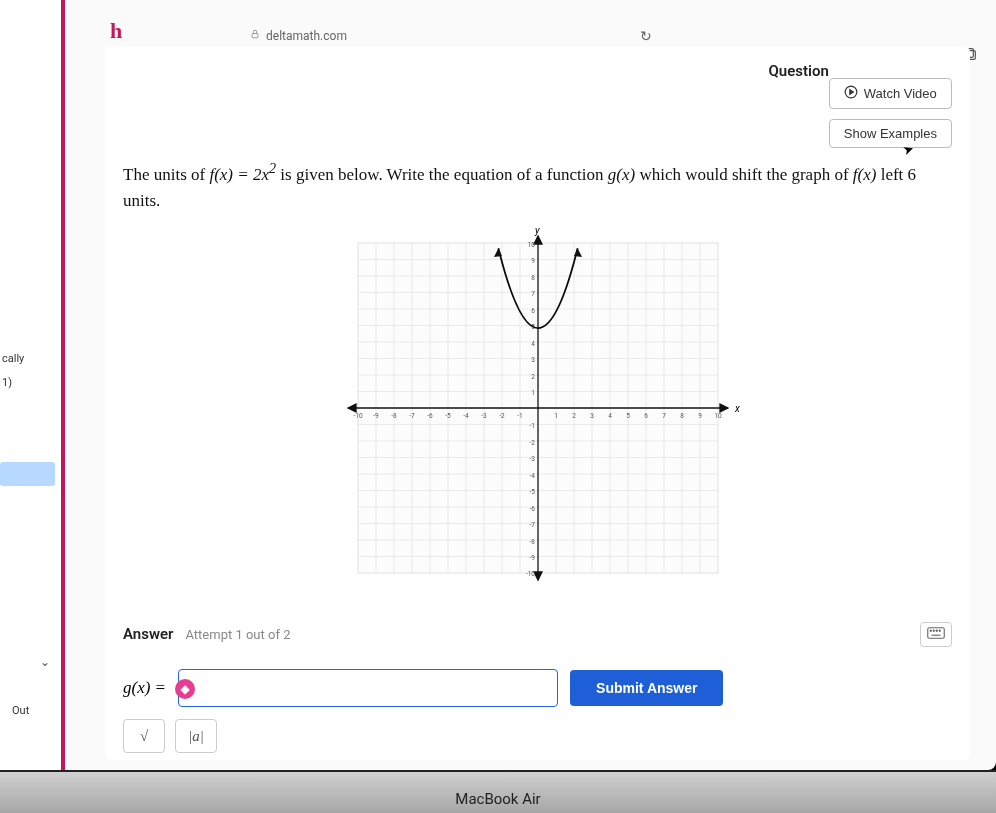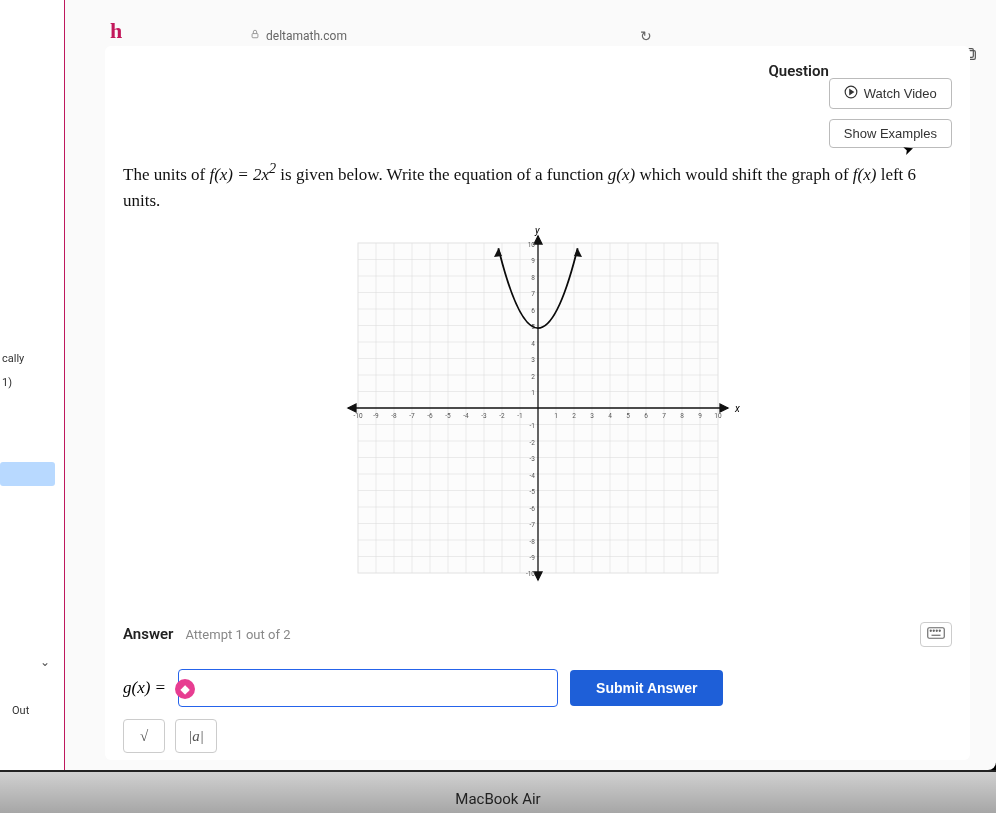--- a/index.html
+++ b/index.html
@@ -59,21 +59,21 @@
     font-size: 22px;
     color: #c2185b;
     font-weight: bold;
   }
   .left-rail {
     position: absolute;
     top: 0; left: 0;
     width: 65px;
     height: 770px;
     background: #fff;
-    border-right: 1px solid #be185d;
+    border-right: 4px solid #be185d;
   }
   .left-rail .partial-txt {
     position: absolute;
     font-size: 11px;
     color: #333;
   }
   .left-rail .blue-blob {
     position: absolute;
     left: 0; top: 462px;
     width: 55px; height: 24px;

